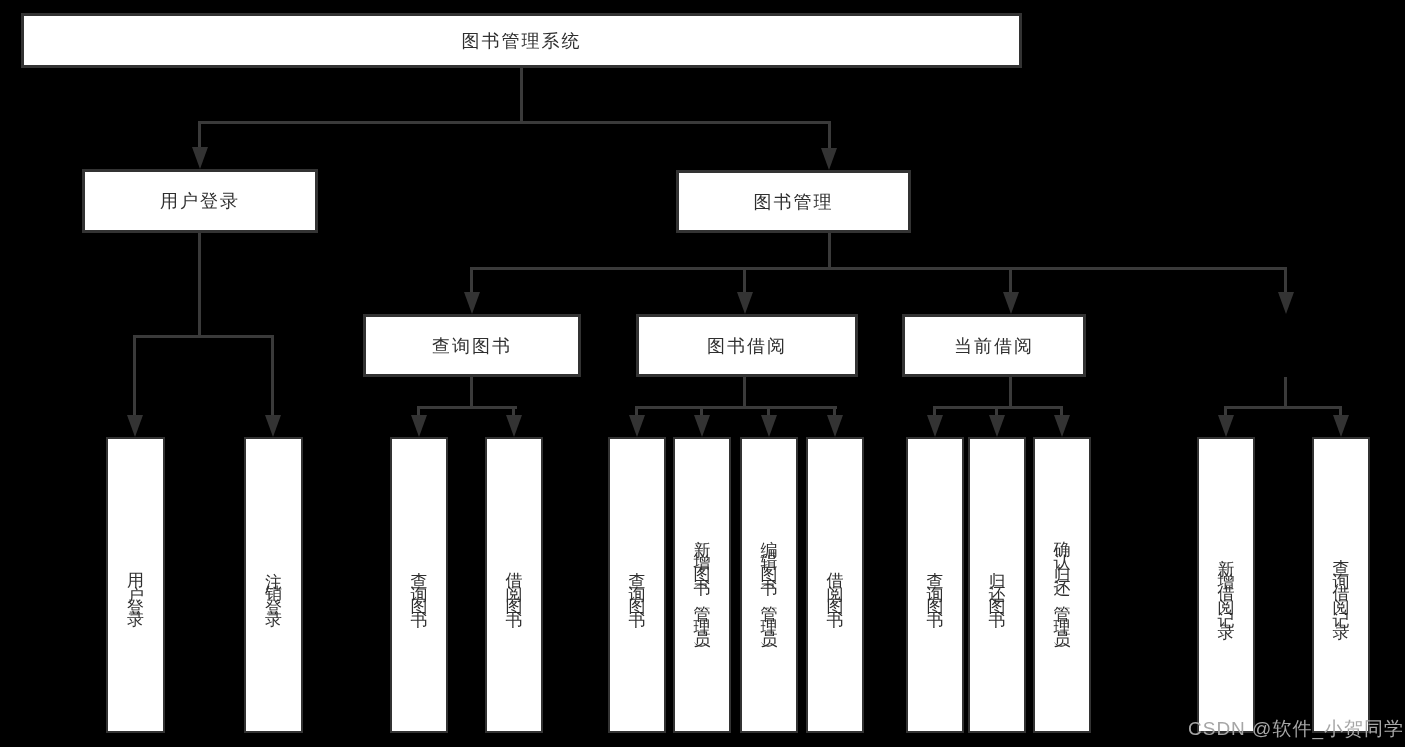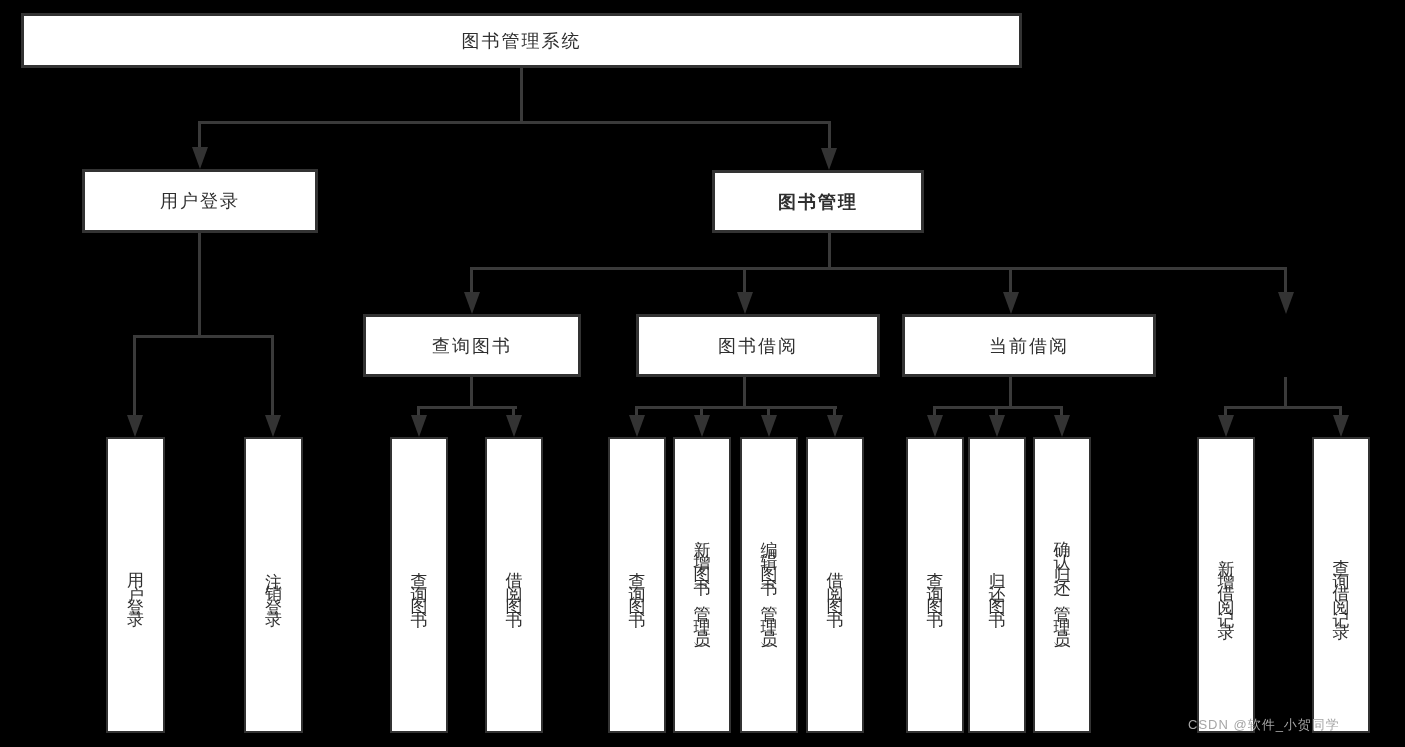--- a/index.html
+++ b/index.html
@@ -51,21 +51,21 @@
     width: 0; height: 0;
     border-left: 8px solid transparent;
     border-right: 8px solid transparent;
     border-top: 22px solid #333333;
     z-index: 1;
   }
   .watermark {
     position: absolute;
     left: 1188px;
     top: 716px;
-    font-size: 13px;
+    font-size: 19px;
     color: #a6a6a6;
     letter-spacing: 1px;
     white-space: nowrap;
     z-index: 3;
   }
 </style>
 </head>
 <body>
 
 <div id="canvas">
@@ -78,21 +78,21 @@
   <div class="hline" style="left:198px; top:121px; width:633px;"></div>
   <div class="vline" style="left:198px; top:121px; height:28px;"></div>
   <div class="arrow" style="left:192px; top:147px;"></div>
   <div class="vline" style="left:828px; top:121px; height:29px;"></div>
   <div class="arrow" style="left:821px; top:148px;"></div>
 
   <div class="box" style="left:82px; top:169px; width:236px; height:64px;">
     <span>用户登录</span>
   </div>
 
-  <div class="box" style="left:712px; top:170px; width:212px; height:63px;font-weight:bold;">
+  <div class="box" style="left:676px; top:170px; width:235px; height:63px;">
     <span>图书管理</span>
   </div>
 
   <div class="vline" style="left:198px; top:233px; height:105px;"></div>
   <div class="hline" style="left:133px; top:335px; width:141px;"></div>
   <div class="vline" style="left:133px; top:335px; height:82px;"></div>
   <div class="arrow" style="left:127px; top:415px;"></div>
   <div class="vline" style="left:271px; top:335px; height:82px;"></div>
   <div class="arrow" style="left:265px; top:415px;"></div>
 
@@ -103,24 +103,24 @@
   <div class="vline" style="left:743px; top:267px; height:27px;"></div>
   <div class="arrow" style="left:737px; top:292px;"></div>
   <div class="vline" style="left:1009px; top:267px; height:27px;"></div>
   <div class="arrow" style="left:1003px; top:292px;"></div>
   <div class="vline" style="left:1284px; top:267px; height:27px;"></div>
   <div class="arrow" style="left:1278px; top:292px;"></div>
 
   <div class="box" style="left:363px; top:314px; width:218px; height:63px;">
     <span>查询图书</span>
   </div>
-  <div class="box" style="left:636px; top:314px; width:244px; height:63px;">
+  <div class="box" style="left:636px; top:314px; width:222px; height:63px;">
     <span>图书借阅</span>
   </div>
-  <div class="box" style="left:902px; top:314px; width:254px; height:63px;">
+  <div class="box" style="left:902px; top:314px; width:184px; height:63px;">
     <span>当前借阅</span>
   </div>
 
   <div class="vline" style="left:470px; top:377px; height:32px;"></div>
   <div class="hline" style="left:417px; top:406px; width:100px;"></div>
   <div class="vline" style="left:417px; top:406px; height:11px;"></div>
   <div class="arrow" style="left:411px; top:415px;"></div>
   <div class="vline" style="left:512px; top:406px; height:11px;"></div>
   <div class="arrow" style="left:506px; top:415px;"></div>
 

